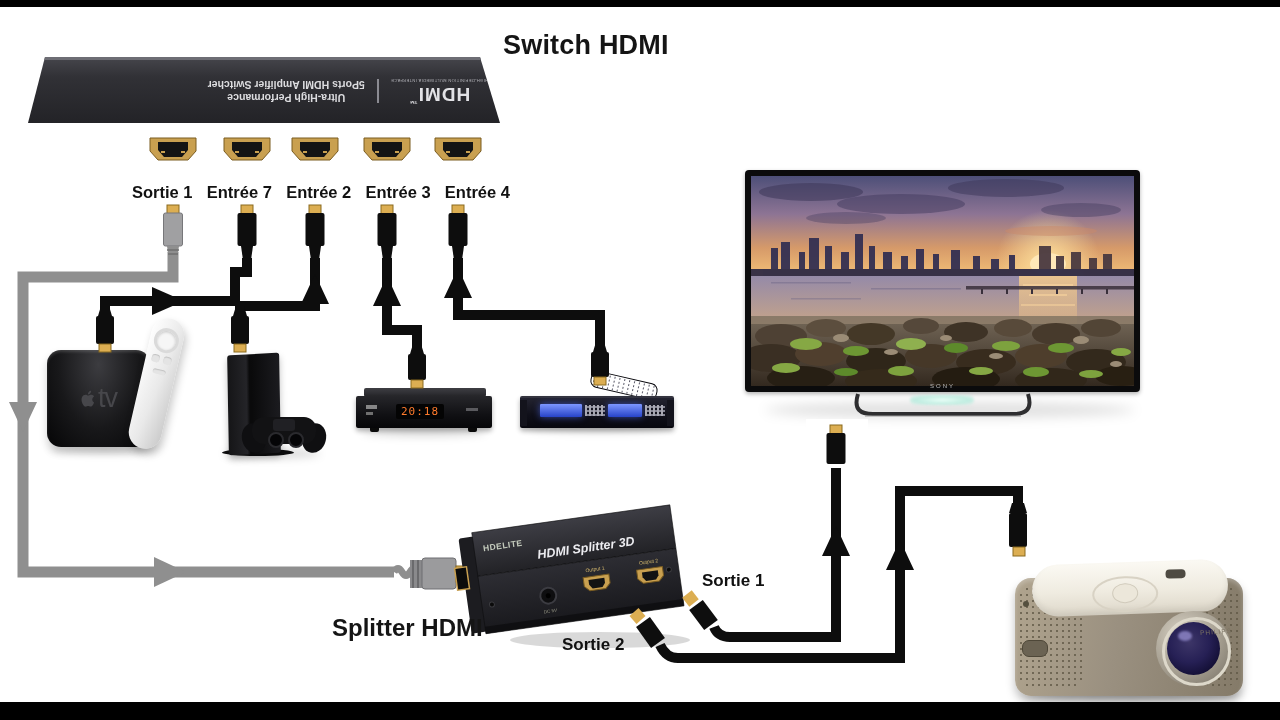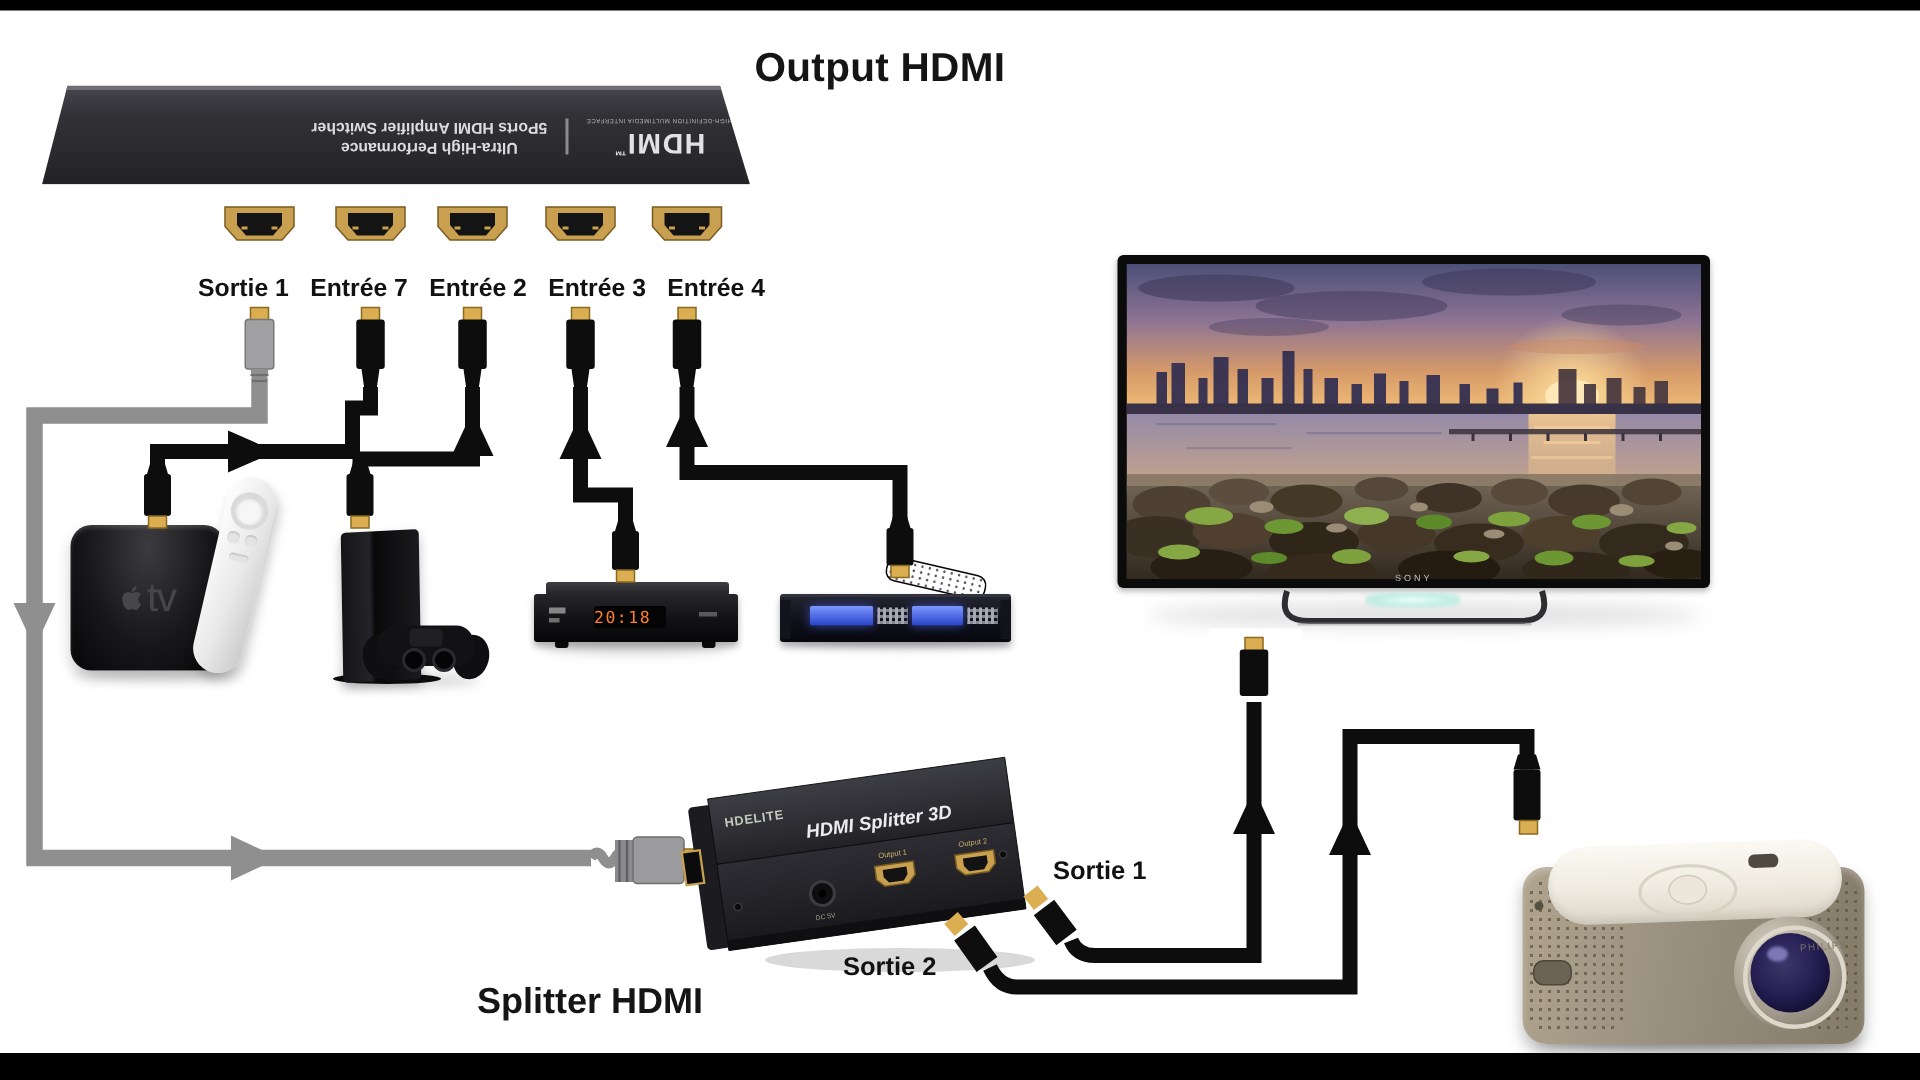--- a/index.html
+++ b/index.html
@@ -61,21 +61,21 @@
   .pad-grip{position:absolute;width:24px;height:30px;border-radius:50%;background:#0f0f11;top:10px;}
   .pad-touch{position:absolute;left:31px;top:6px;width:22px;height:12px;border-radius:3px;background:#202024;}
   .pad-stick{position:absolute;width:12px;height:12px;border-radius:50%;background:#050507;border:2px solid #2a2a2e;top:19px;}
 
   
   .decoder{left:356px;top:386px;width:136px;height:48px;z-index:10;}
   .dec-top{position:absolute;left:8px;top:2px;width:122px;height:9px;background:linear-gradient(180deg,#3e3e43,#242428);border-radius:2px;}
   .dec-front{position:absolute;left:0;top:10px;width:136px;height:32px;border-radius:2px;
     background:linear-gradient(180deg,#26262a 0%,#101013 60%,#060608 100%);box-shadow:0 3px 5px rgba(0,0,0,.3);}
   .dec-screen{position:absolute;left:40px;top:8px;width:48px;height:15px;background:#040404;border-radius:2px;
-    color:#ff7b2d;font-family:"DejaVu Sans Mono",monospace;font-size:11px;line-height:15px;text-align:left;letter-spacing:1px;}
+    color:#ff7b2d;font-family:"DejaVu Sans Mono",monospace;font-size:11px;line-height:15px;text-align:center;letter-spacing:1px;}
   .dec-mark1{position:absolute;left:10px;top:9px;width:11px;height:4px;background:#9a9a9a;opacity:.85;}
   .dec-mark2{position:absolute;left:10px;top:16px;width:7px;height:3px;background:#6f6f6f;}
   .dec-mark3{position:absolute;left:110px;top:12px;width:12px;height:3px;background:#5a5a5e;}
   .dec-foot{position:absolute;top:42px;width:9px;height:4px;background:#0a0a0a;border-radius:0 0 2px 2px;}
 
   
   .rack{left:520px;top:384px;width:154px;height:44px;z-index:10;}
   .rack-remote{position:absolute;left:70px;top:-7px;width:66px;height:15px;border-radius:7px;transform:rotate(13deg);
     background:linear-gradient(180deg,#2b2b34,#101016);border:1px solid #05050a;
     background-image:radial-gradient(circle,#585866 .8px,rgba(0,0,0,0) 1px);background-size:5px 4px;}
@@ -137,21 +137,21 @@
         <div class="hdmi-logo-cap">HIGH-DEFINITION MULTIMEDIA INTERFACE</div>
       </div>
       <div class="sw-divider"></div>
       <div class="sw-lines">
         <div>Ultra-High Performance</div>
         <div>5Ports HDMI Amplifier Switcher</div>
       </div>
     </div>
   </div>
 
-  <div class="a big-title" style="left:503px;top:30px;">Output HDMI</div>
+  <div class="a big-title" style="left:503px;top:30px;">Switch HDMI</div>
 
   <div class="a port-label-row" style="left:132px;top:183px;width:378px;">
     <span>Sortie 1</span>
     <span>Entrée 7</span>
     <span>Entrée 2</span>
     <span>Entrée 3</span>
     <span>Entrée 4</span>
   </div>
 
   <div class="a shadow" style="left:50px;top:443px;width:108px;height:10px;"></div>
@@ -514,17 +514,17 @@
       <path d="M660,645 Q666,658 678,658 H900 V491 H1018 V513" stroke="#0d0d0d" stroke-width="10" fill="none"></path>
       <polygon points="886,570 914,570 900,540" fill="#0d0d0d"></polygon>
       <line x1="634" y1="612" x2="641" y2="620" stroke="#dcae52" stroke-width="12"></line>
       <line x1="643" y1="622" x2="658" y2="643" stroke="#0e0e0e" stroke-width="17"></line>
       <polygon points="1012,503 1024,503 1027,513 1009,513" fill="#0d0d0d"></polygon>
       <rect x="1009" y="513" width="18" height="34" rx="2" fill="#0d0d0d"></rect>
       <rect x="1013" y="547" width="12" height="9" fill="#dcae52" stroke="#8a6a1e"></rect>
     </g>
   </svg>
 
-  <div class="a mid-title" style="left:318px;top:614px;margin-top:40px;">Splitter HDMI</div>
+  <div class="a mid-title" style="left:332px;top:614px;">Splitter HDMI</div>
   <div class="a small-label" style="left:702px;top:571px;">Sortie 1</div>
   <div class="a small-label" style="left:562px;top:635px;">Sortie 2</div>
 
 </div>
 
 </body></html>

